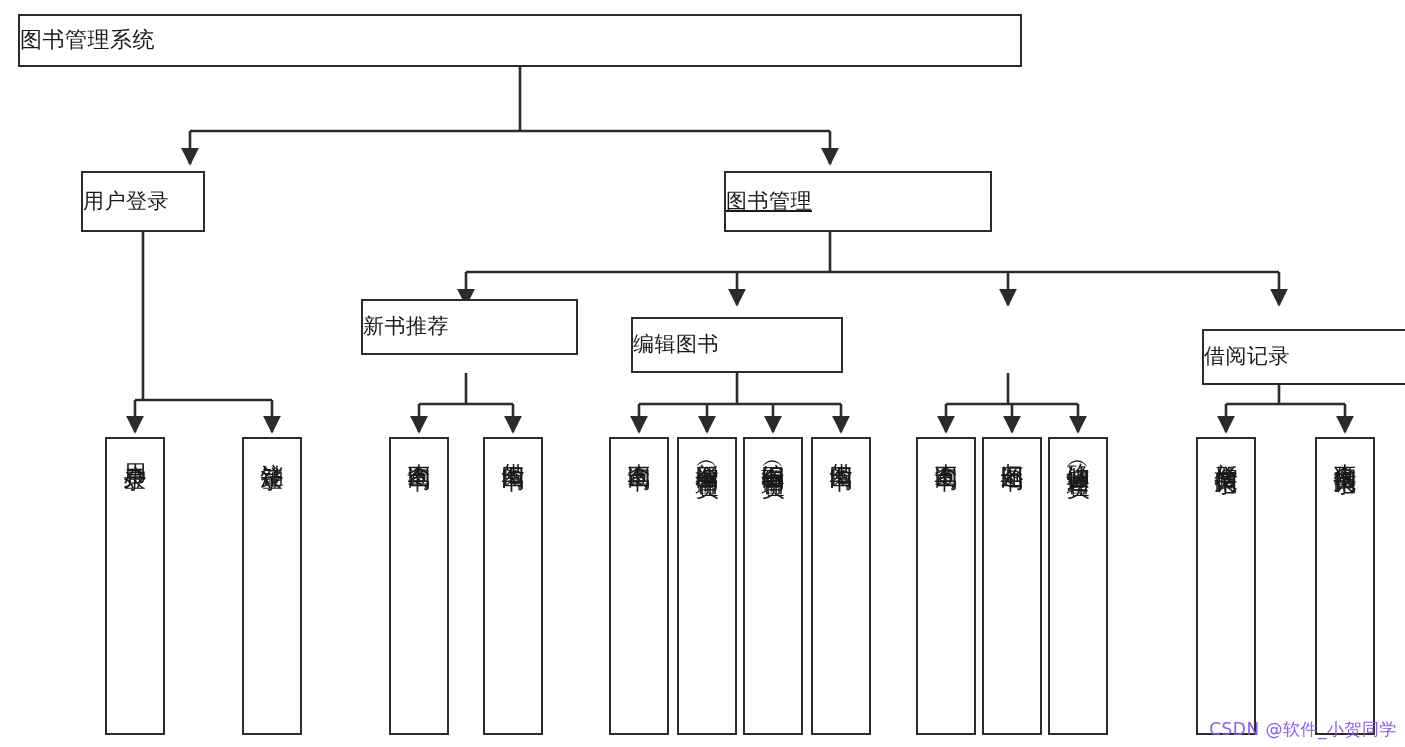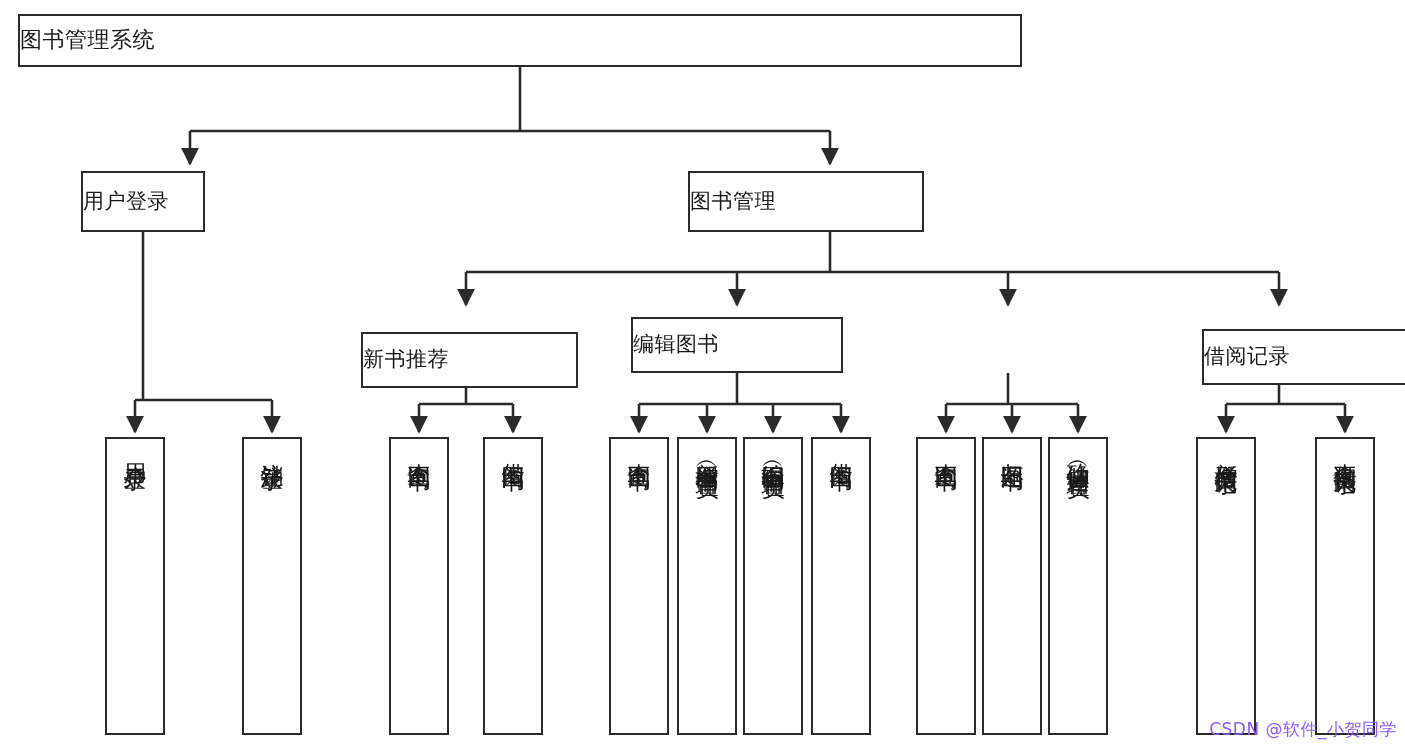--- a/index.html
+++ b/index.html
@@ -124,25 +124,25 @@
     </g>
   </svg>
 
   <div class="node horiz root" style="left:18px; top:14px; width:1004px; height:53px;">
     <span>图书管理系统</span>
   </div>
 
   <div class="node horiz" style="left:81px; top:171px; width:124px; height:61px;">
     <span>用户登录</span>
   </div>
-  <div class="node horiz" style="left:688px; top:171px; width:236px; height:61px;">
+  <div class="node horiz" style="left:724px; top:171px; width:268px; height:61px;text-decoration:underline;">
     <span>图书管理</span>
   </div>
 
-  <div class="node horiz" style="left:361px; top:332px; width:217px; height:56px;">
+  <div class="node horiz" style="left:361px; top:299px; width:217px; height:56px;">
     <span>新书推荐</span>
   </div>
   <div class="node horiz" style="left:631px; top:317px; width:212px; height:56px;">
     <span>编辑图书</span>
   </div>
   <div class="node horiz" style="left:1202px; top:317px; width:219px; height:56px;margin-top:12px;">
     <span>借阅记录</span>
   </div>
 
   <div class="node leaf" style="left:105px; top:437px; width:60px; height:298px;">

